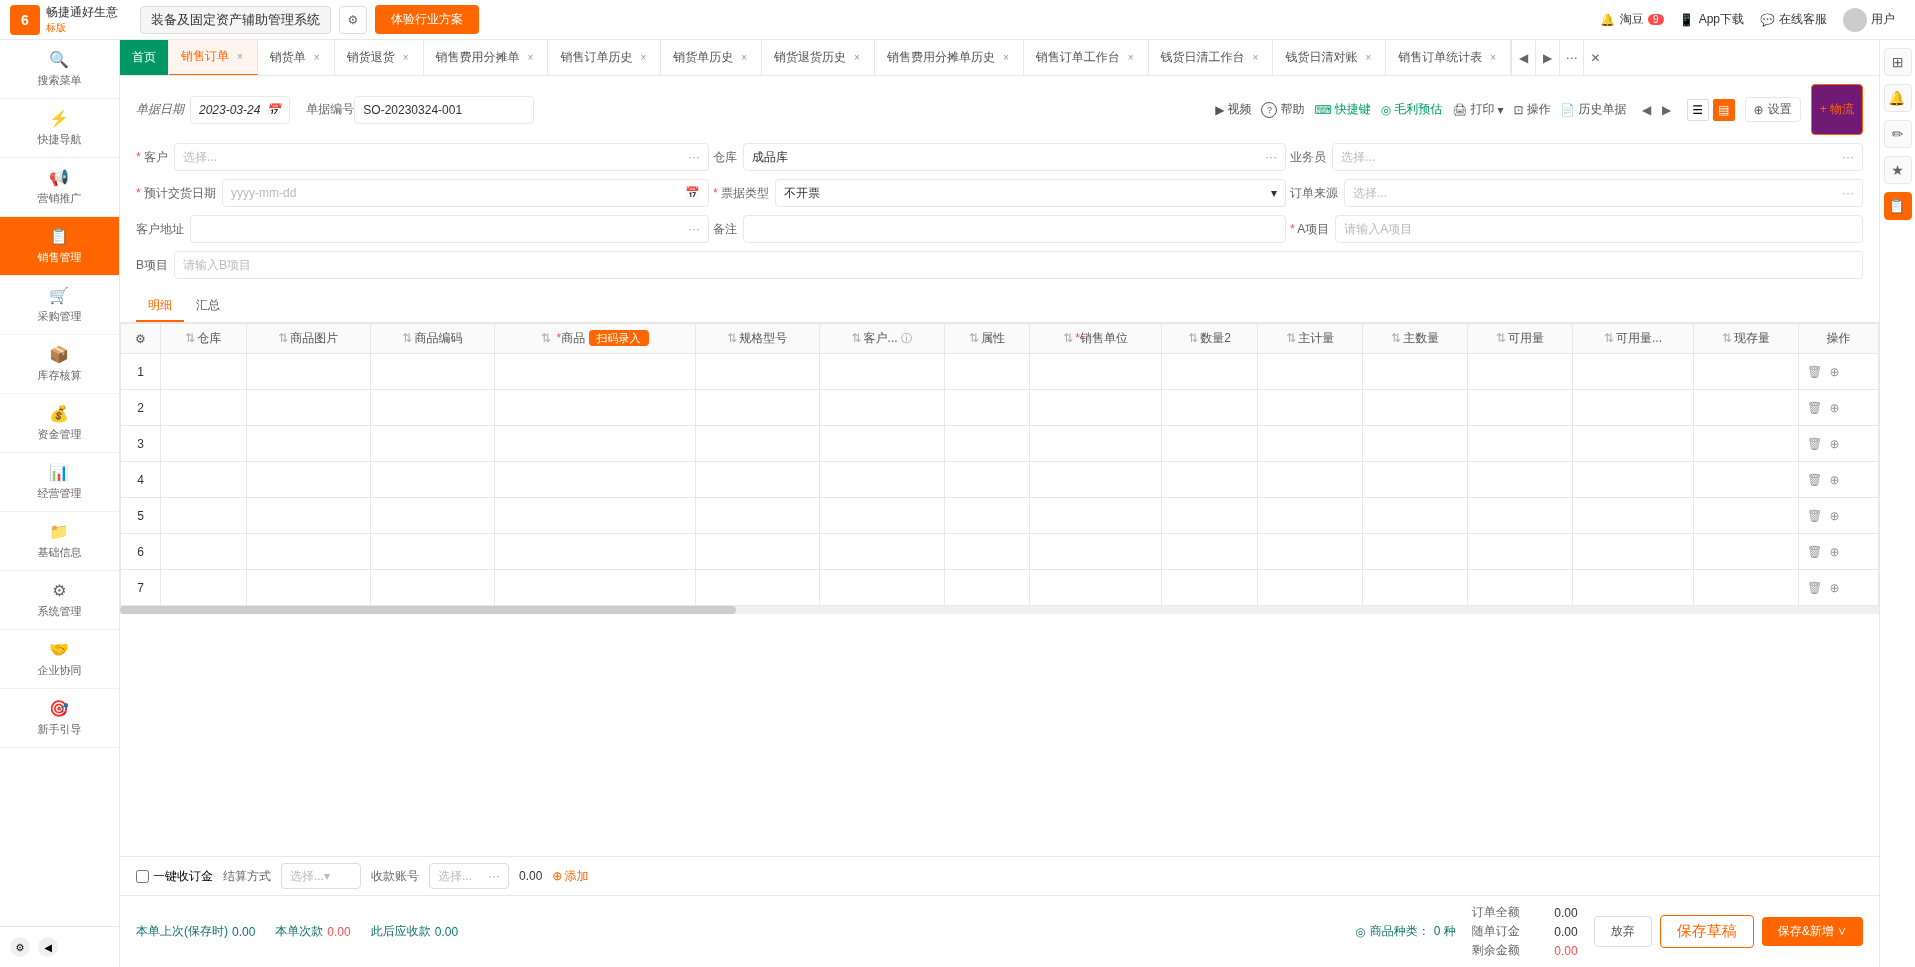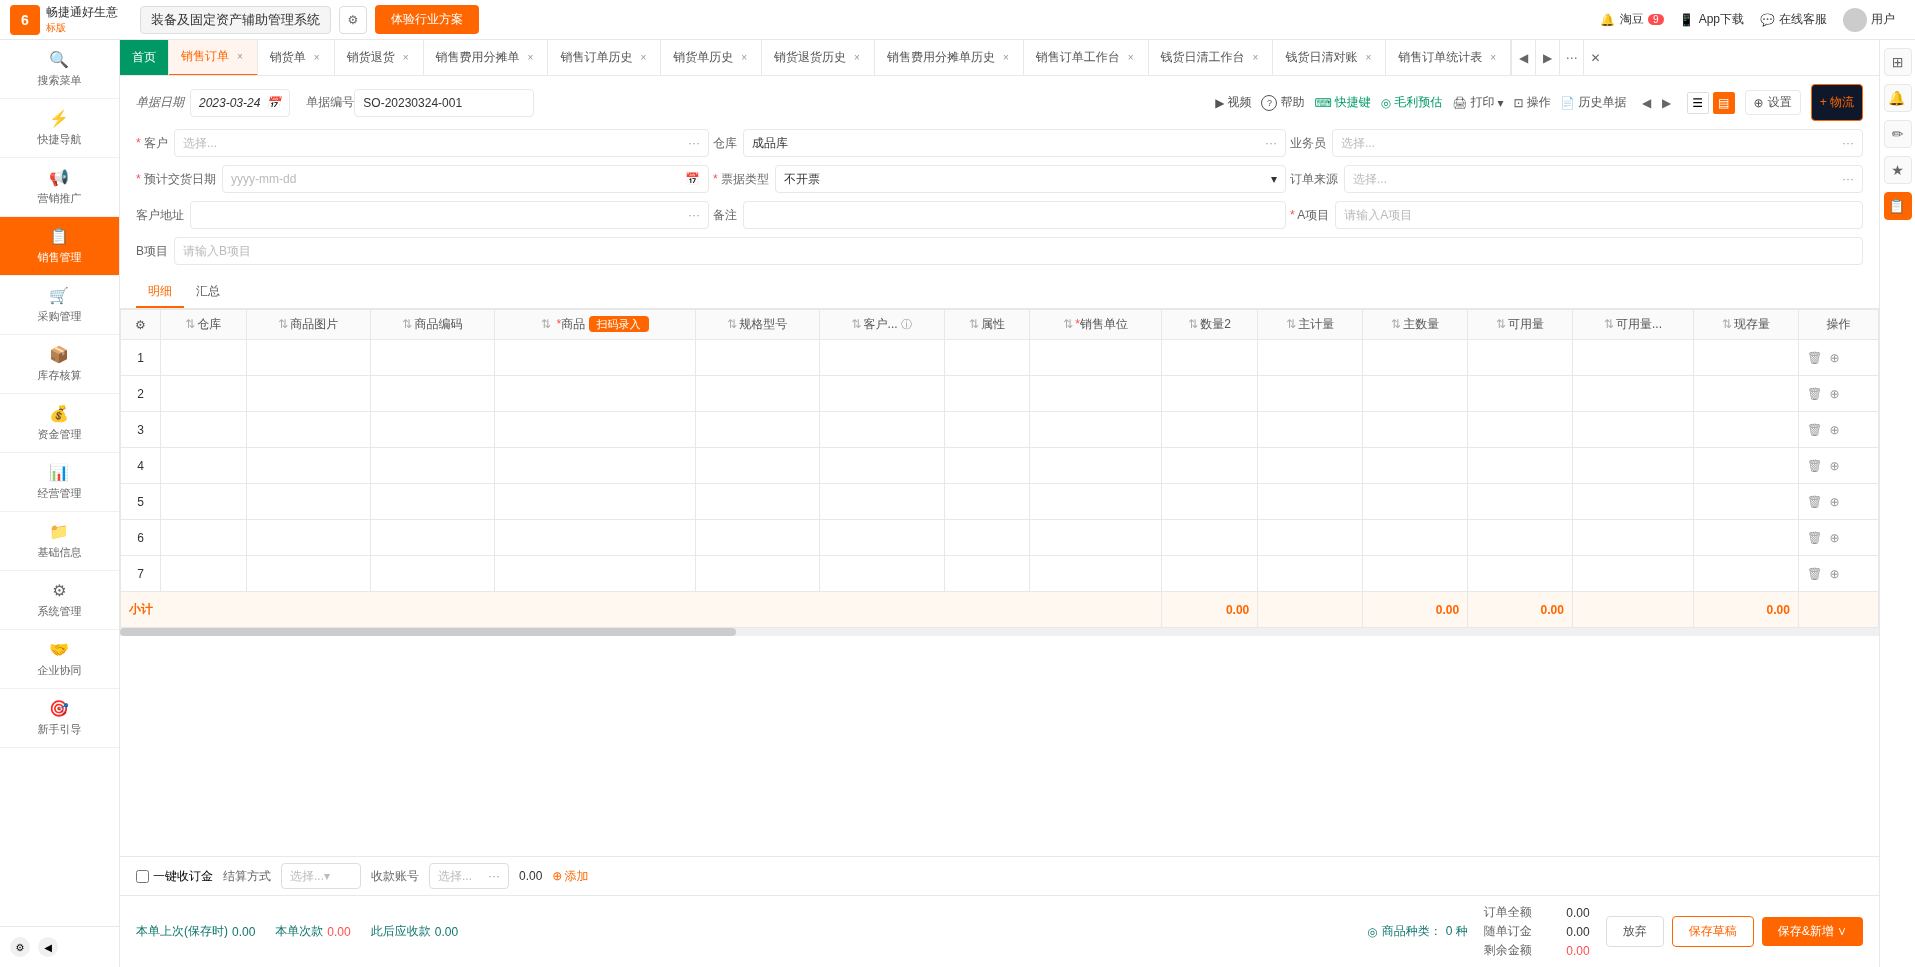--- a/index.html
+++ b/index.html
@@ -346,21 +346,21 @@
       color: #555;
       font-size: 12px;
     }
     .btn-save-draft {
       border: 1px solid #ff6600;
       background: #fff;
       border-radius: 4px;
       padding: 6px 16px;
       cursor: pointer;
       color: #ff6600;
-      font-size: 12px;
+      font-size: 15px;
     }
     .btn-save-new {
       background: #ff6600;
       border: none;
       border-radius: 4px;
       padding: 6px 16px;
       cursor: pointer;
       color: #fff;
       font-size: 12px;
     }
@@ -446,22 +446,22 @@
       cursor: pointer;
       display: flex;
       align-items: center;
       gap: 4px;
       color: #555;
       font-size: 12px;
     }
     .add-goods-btn {
       border: 1px solid #ff6600;
       border-radius: 4px;
-      padding: 9px 8px;
-      background: #0f172a;
+      padding: 16px 8px;
+      background: #701a75;
       cursor: pointer;
       color: #ff6600;
       font-size: 12px;
     }
     
     .form-section {
       padding: 8px 16px;
       background: #fff;
     }
     .form-grid {
@@ -1009,30 +1009,20 @@
             <td></td>
             <td></td>
             <td></td>
             <td></td>
             <td>
               <span style="cursor:pointer;color:#999;">🗑</span>
               <span style="cursor:pointer;color:#999;margin-left:4px;">⊕</span>
             </td>
           </tr>
 
-          <tr class="summary-row">
-            <td class="label-cell" colspan="9" style="color:#ff6600;font-weight:bold;">小计</td>
-            <td style="color:#ff6600;font-weight:bold;text-align:right;">0.00</td>
-            <td></td>
-            <td style="color:#ff6600;font-weight:bold;text-align:right;">0.00</td>
-            <td style="color:#ff6600;font-weight:bold;text-align:right;">0.00</td>
-            <td></td>
-            <td style="color:#ff6600;font-weight:bold;text-align:right;">0.00</td>
-            <td></td>
-          </tr>
         </tbody>
       </table>
 
       <div class="scrollbar-area">
         <div class="scrollbar-thumb"></div>
       </div>
     </div>
 
     <div class="bottom-bar">
       <label class="checkbox-label">

